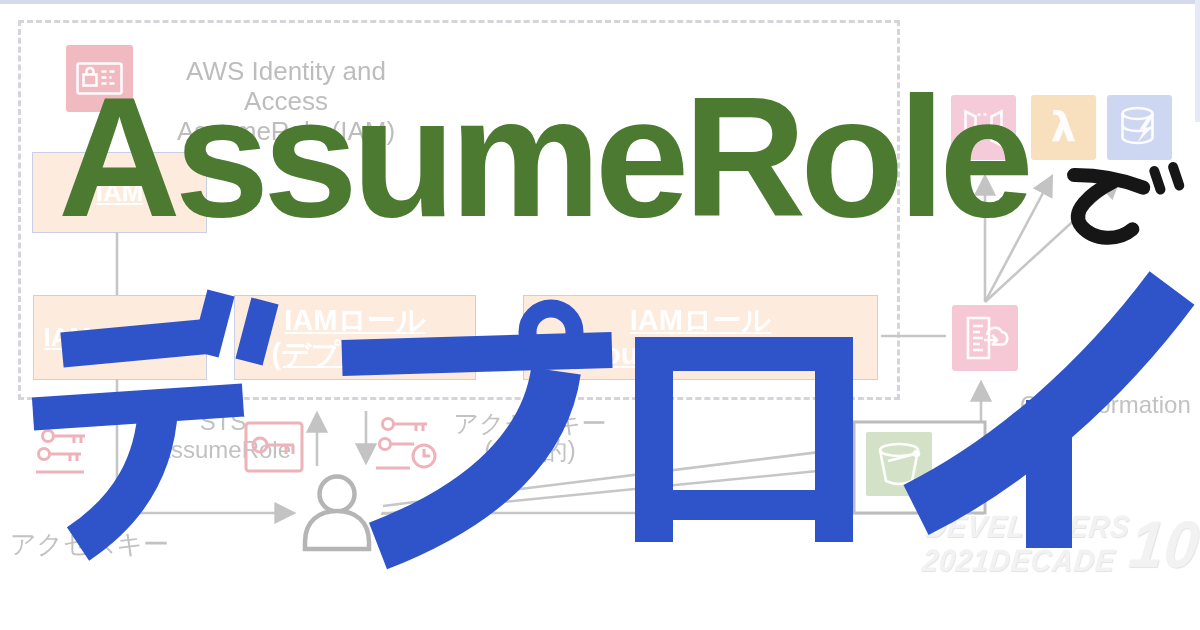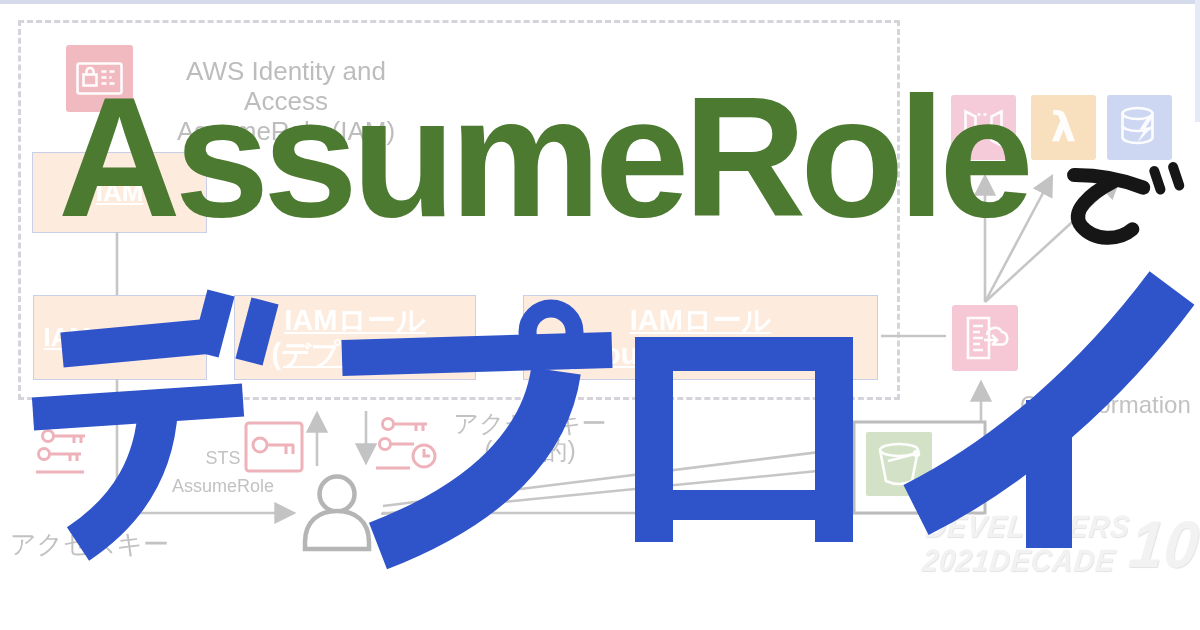--- a/index.html
+++ b/index.html
@@ -16,21 +16,21 @@
   .peach-box{background:var(--peach,#fdebde);border:1px solid var(--peach-border,#c9cfe6);
     color:#ffffff;font-weight:bold;text-align:center;z-index:1;
     display:flex;flex-direction:column;justify-content:center;line-height:1.16;text-decoration:underline;}
   .box-policy{left:32px;top:152px;width:173px;height:79px;font-size:26px;}
   .box-user{left:33px;top:295px;width:172px;height:83px;font-size:26px;}
   .box-deploy-role{left:234px;top:295px;width:240px;height:83px;font-size:29px;}
   .box-cfn-role{left:523px;top:295px;width:353px;height:83px;font-size:29px;}
 
   .gray-text{color:#c2c2c2;z-index:1;}
   .iam-title{left:150px;top:56px;width:272px;text-align:center;font-size:26px;line-height:30px;color:#bdbdbd;}
-  .sts-label{left:150px;top:444px;width:146px;text-align:center;font-size:18px;line-height:28px;}
+  .sts-label{left:150px;top:408px;width:146px;text-align:center;font-size:24px;line-height:28px;}
   .tempkey-label{left:448px;top:410px;width:164px;text-align:center;font-size:25px;line-height:27px;}
   .accesskey-label{left:10px;top:527px;font-size:26px;}
   .cfn-label{left:1020px;top:391px;font-size:24px;}
 
   .svg-layer{left:0;top:0;z-index:1;}
 
   
   .watermark{left:928px;top:506px;z-index:2;display:flex;align-items:center;
     font-style:italic;font-weight:bold;color:#f2f2f2;
     transform:skewX(-6deg) scaleX(.92);transform-origin:left top;

